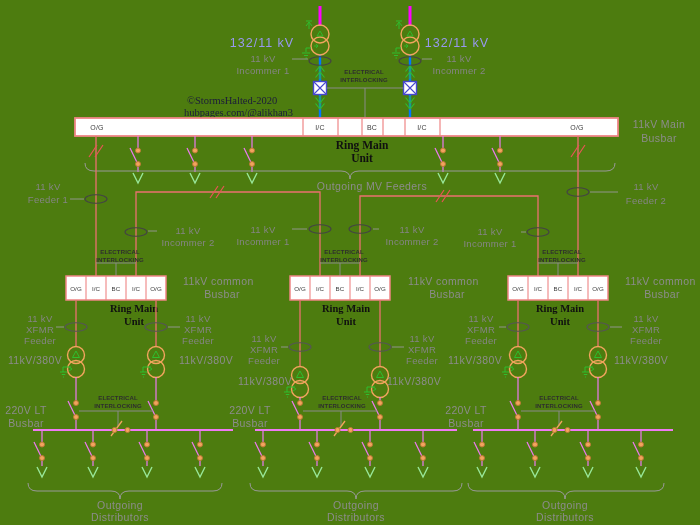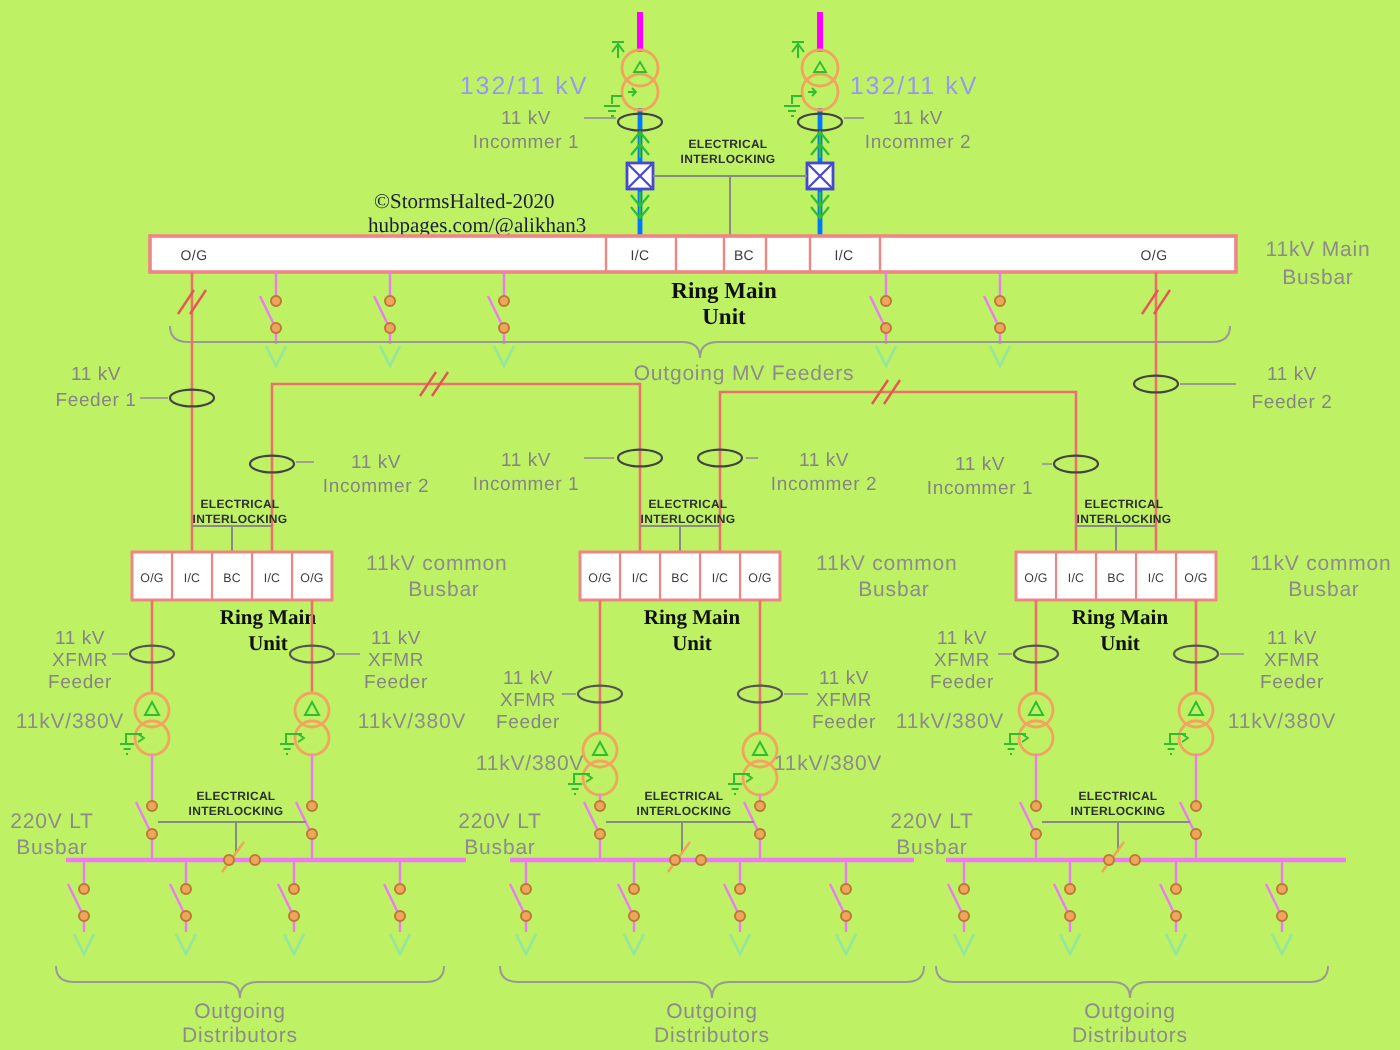--- a/index.html
+++ b/index.html
@@ -1,16 +1,16 @@
 <!DOCTYPE html>
 <html><head>
 <meta charset="utf-8">
 <style>
   html,body{margin:0;padding:0;background:#fff;}
-  .stage{width:700px;height:525px;position:relative;background:#bef264;overflow:hidden;}
+  .stage{width:700px;height:525px;position:relative;background:#4d7c0f;overflow:hidden;}
   svg{display:block;}
   text{font-family:"Liberation Sans",sans-serif;}
   .glab{fill:#8c8c8c;font-size:10.5px;letter-spacing:.4px;}
   .glab9{fill:#858585;font-size:9.5px;letter-spacing:.3px;}
   .cellmain{fill:#3c3c3c;font-size:7px;letter-spacing:.2px;}
   .cellsub{fill:#3c3c3c;font-size:6.2px;letter-spacing:.1px;}
   .ilock{fill:#2e2e2e;font-size:6px;font-weight:700;letter-spacing:.15px;}
   .serifb{fill:#101010;font-family:"Liberation Serif",serif;font-size:11.5px;font-weight:bold;}
   .serifb2{fill:#101010;font-family:"Liberation Serif",serif;font-size:10.5px;font-weight:bold;}
   .wmark{fill:#1c1c3a;font-family:"Liberation Serif",serif;font-size:10.5px;}

